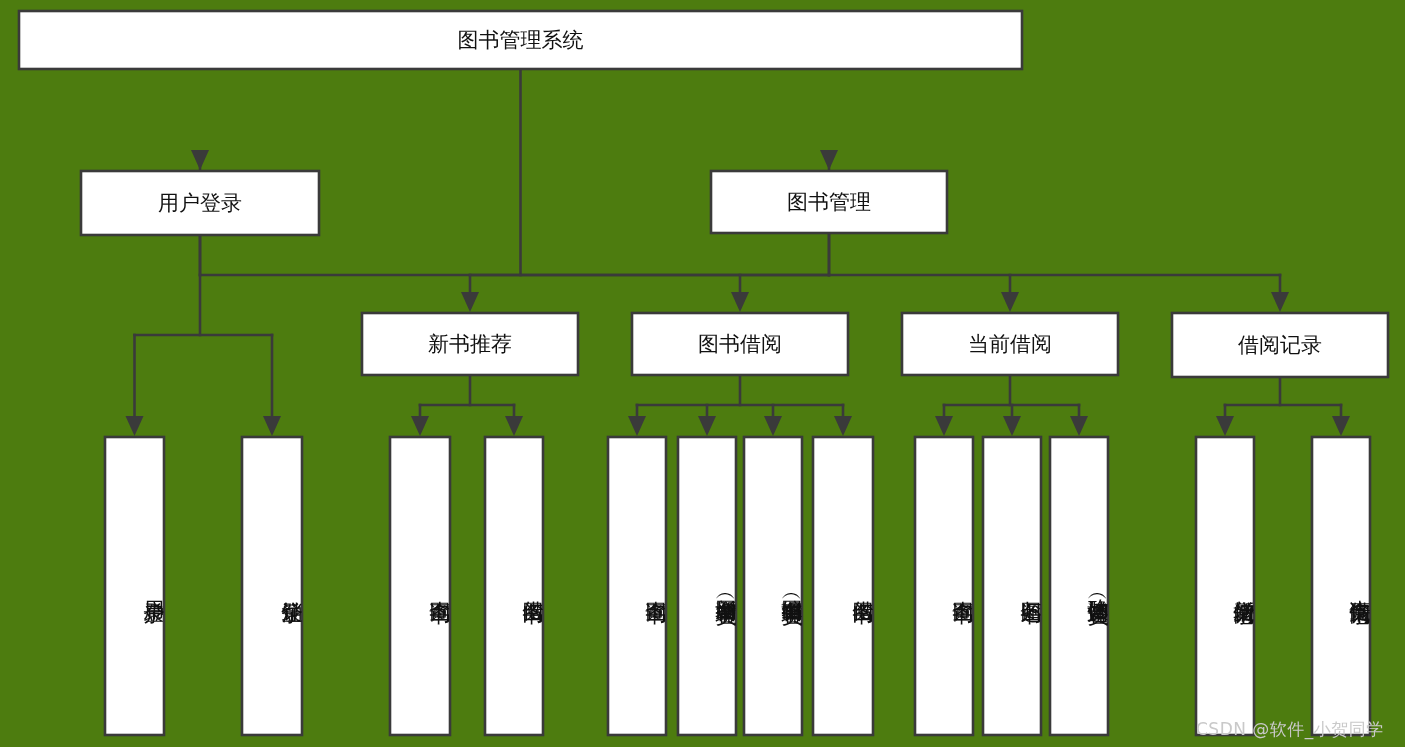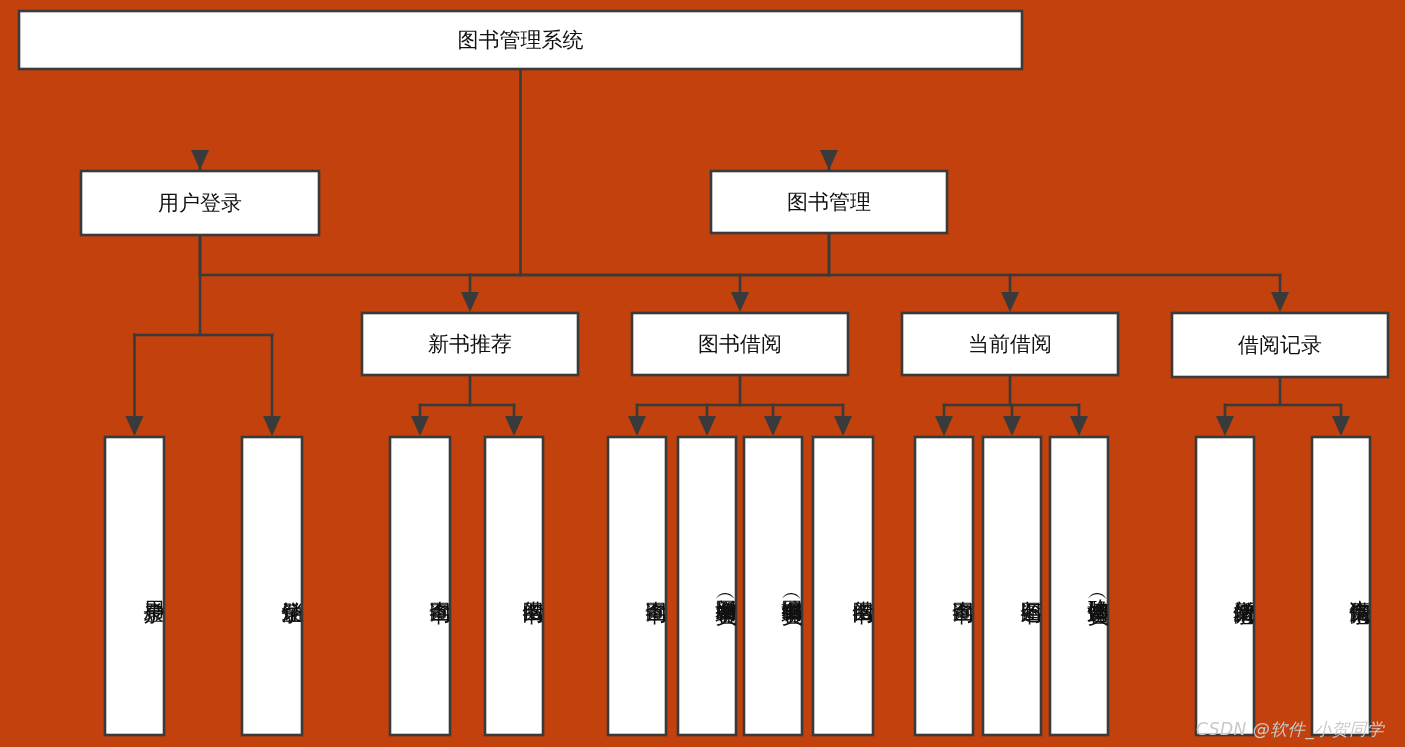--- a/index.html
+++ b/index.html
@@ -11,21 +11,21 @@
   body {
     width: 1405px;
     height: 747px;
     font-family: "DejaVu Sans", "Liberation Sans", sans-serif;
     overflow: hidden;
   }
   #diagram-root {
     position: relative;
     width: 1405px;
     height: 747px;
-    background: #c2410c;
+    background: #4d7c0f;
   }
   svg.diagram-canvas {
     position: absolute;
     left: 0;
     top: 0;
     width: 1405px;
     height: 747px;
     display: block;
   }
   .node-box {
@@ -66,21 +66,20 @@
     pointer-events: none;
     user-select: none;
   }
   .watermark {
     position: absolute;
     font-family: "DejaVu Sans", "Liberation Sans", sans-serif;
     font-size: 17px;
     color: #c9c9c9;
     white-space: nowrap;
     letter-spacing: 0.5px;
-    font-style: italic;
   }
 </style>
 </head>
 <body>
 
 <div id="diagram-root">
   <svg class="diagram-canvas" id="svg-canvas" viewBox="0 0 1405 747" xmlns="http://www.w3.org/2000/svg">
     <g id="connector-layer">
         <line x1="520.5" y1="69" x2="520.5" y2="275" class="connector"></line>
         <line x1="200" y1="275" x2="829" y2="275" class="connector"></line>

